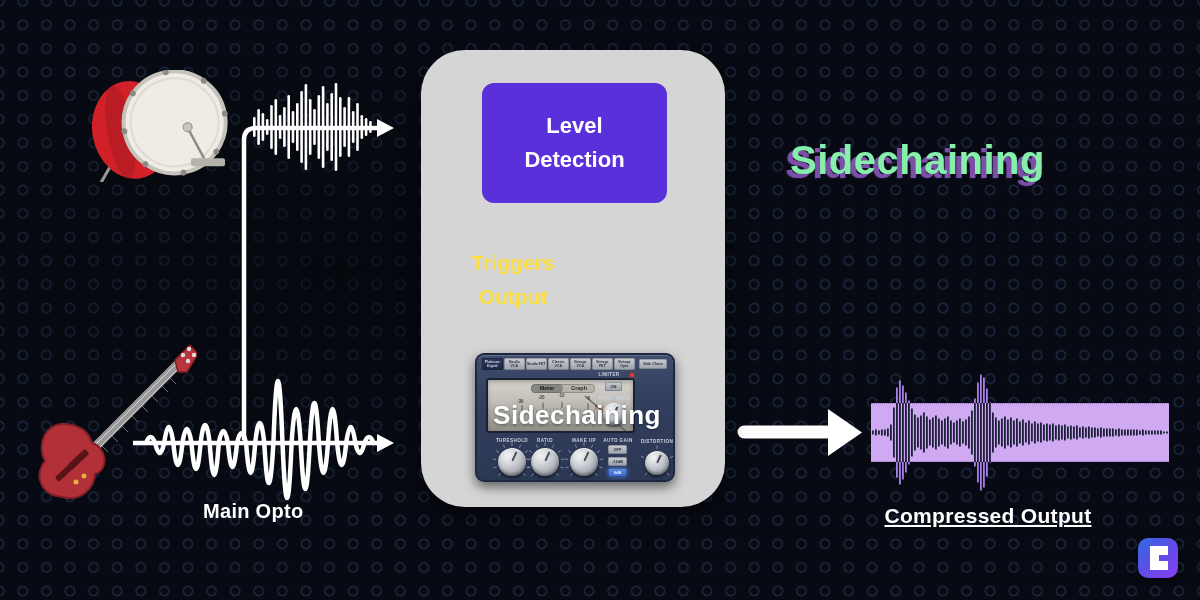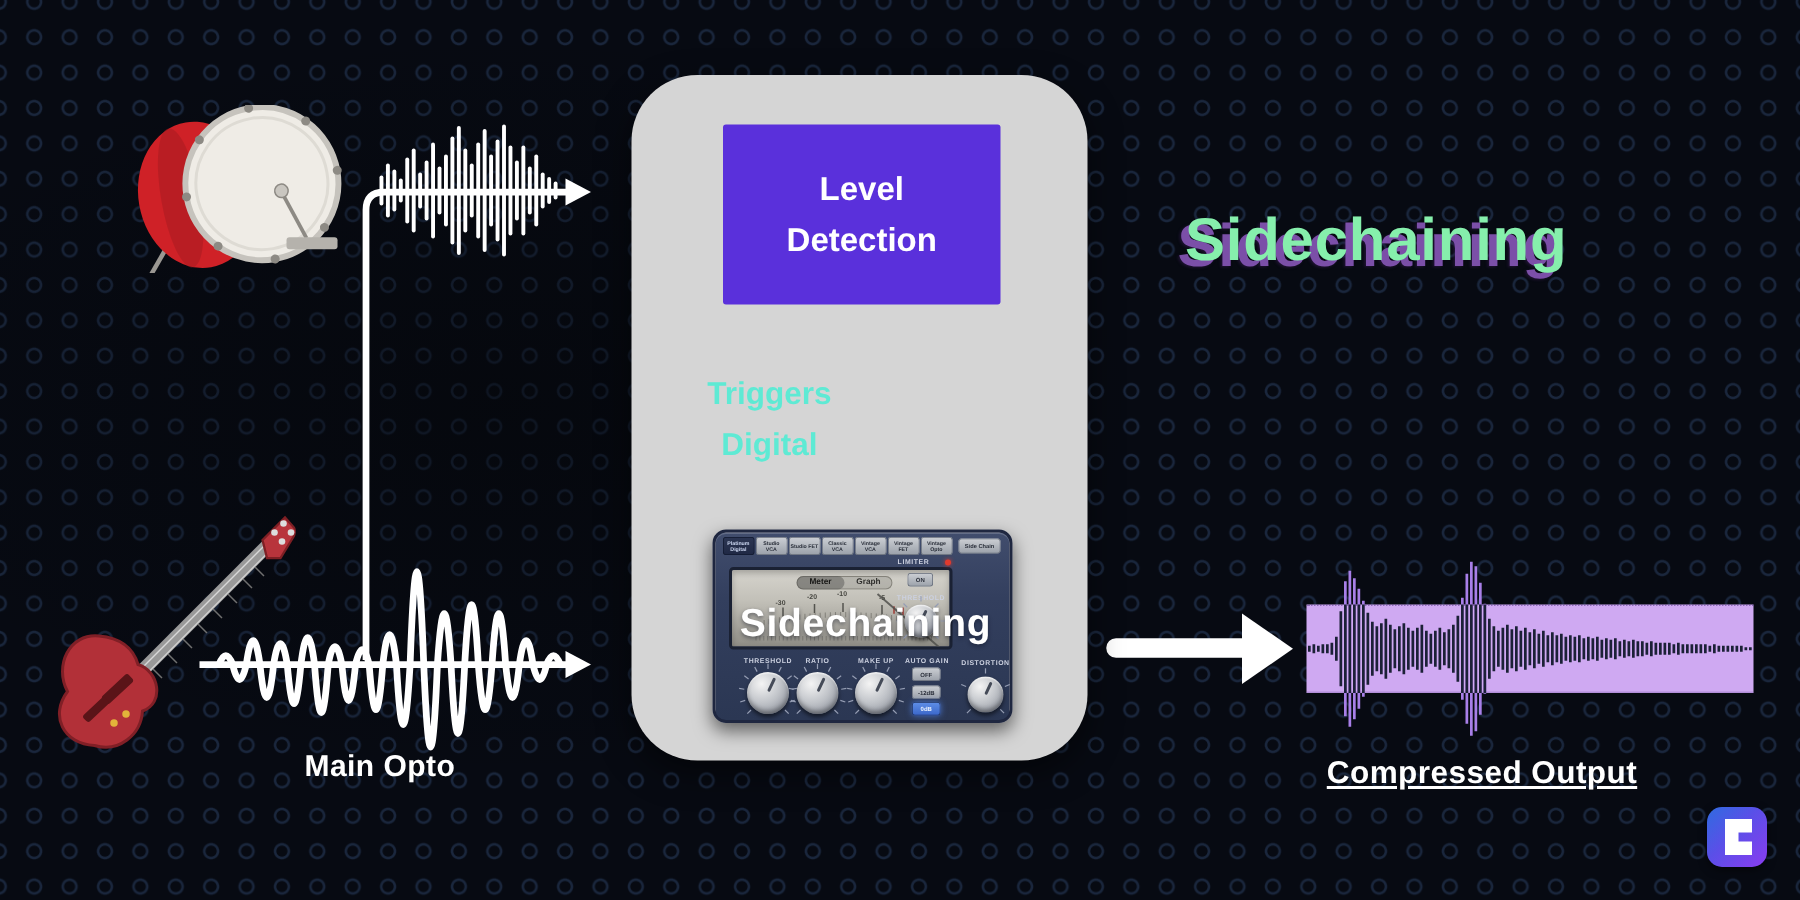--- a/index.html
+++ b/index.html
@@ -16,24 +16,24 @@
   .abs{position:absolute;}
   .lbl{color:#fff;font-weight:bold;letter-spacing:.3px;}
 
   
   .ext-label{left:238px;top:47px;font-size:20px;}
   .main-label{left:203px;top:500px;font-size:20px;}
 
   
   .panel{left:421px;top:50px;width:304px;height:457px;border-radius:44px;background:#d5d5d5;
          box-shadow:0 8px 22px rgba(0,0,0,.5);}
-  .level-box{left:482px;top:83px;width:185px;height:120px;border-radius:2px;background:#5a30db;
+  .level-box{left:482px;top:83px;width:185px;height:120px;border-radius:12px;background:#5a30db;
              display:flex;align-items:center;justify-content:center;text-align:center;
              color:#fff;font-weight:bold;font-size:22px;line-height:34px;padding:0 28px;}
-  .trigger-text{left:452px;top:246px;width:122px;text-align:center;color:#5eead4;
+  .trigger-text{left:452px;top:246px;width:122px;text-align:center;color:#fde047;
                 font-weight:bold;font-size:21px;line-height:34px;}
 
   
   .title{left:790px;top:138px;width:380px;text-align:left;color:#86efac;font-weight:bold;
          font-size:40px;letter-spacing:.5px;text-shadow:-5px 4px 0 #7b4fa8, -6px 5px 2px rgba(60,30,90,.5);}
 
   
   .comp{left:475px;top:353px;width:200px;height:129px;border-radius:9px;
         background:linear-gradient(180deg,#46527200,#0000) ,linear-gradient(180deg,#414d6d 0%,#333f5e 35%,#2b3753 100%);
         border:2px solid #1f2740;box-shadow:inset 0 1px 0 rgba(255,255,255,.18), 0 5px 12px rgba(0,0,0,.55);}
@@ -186,21 +186,21 @@
   </svg>
 
   <div class="abs lbl main-label">Main Opto</div>
 
   <div class="abs panel"></div>
   <div class="abs level-box">
     <span>Level Detection</span>
   </div>
   <div class="abs trigger-text">
     <div>Triggers</div>
-    <div>Digital</div>
+    <div>Output</div>
   </div>
 
   <div class="abs comp">
     <div class="preset-row">
       <div class="preset-btn active">Platinum Digital</div>
       <div class="preset-btn">Studio VCA</div>
       <div class="preset-btn">Studio FET</div>
       <div class="preset-btn">Classic VCA</div>
       <div class="preset-btn">Vintage VCA</div>
       <div class="preset-btn">Vintage FET</div>

